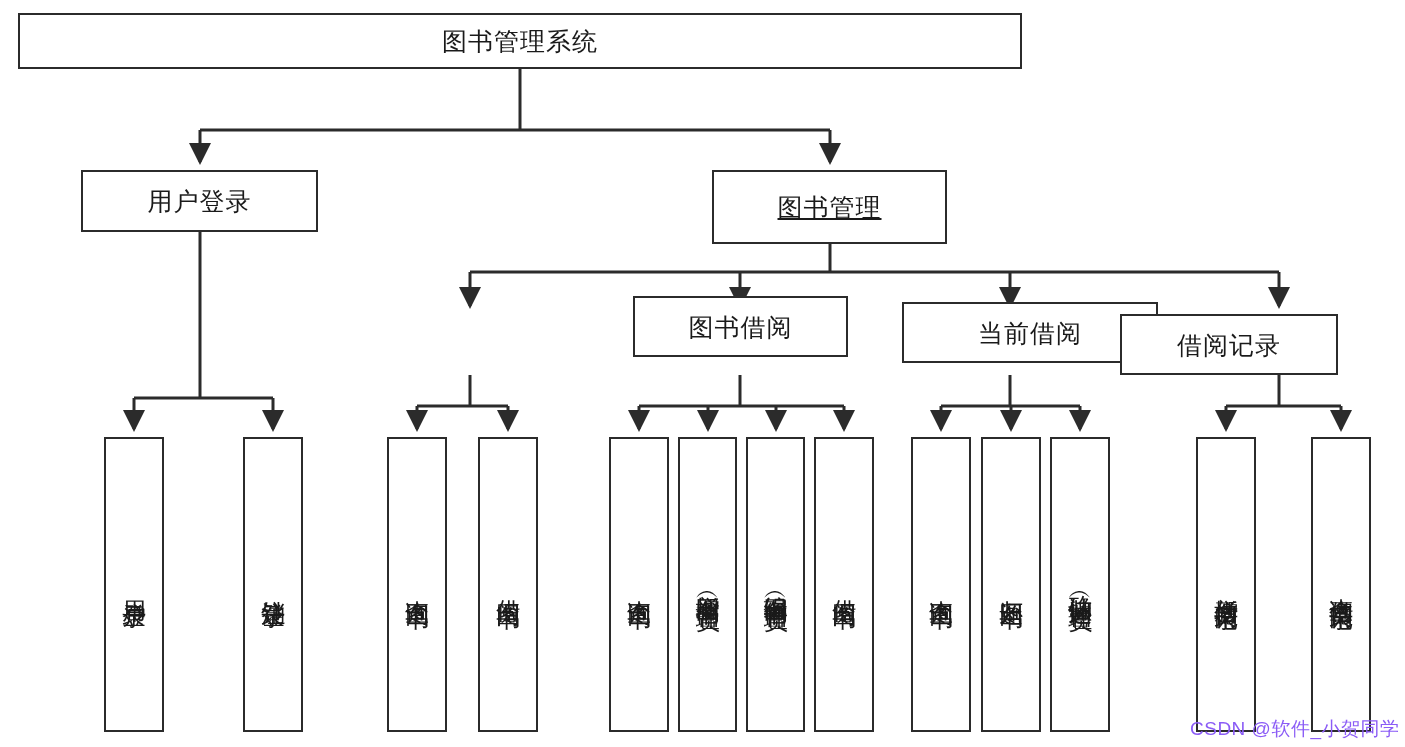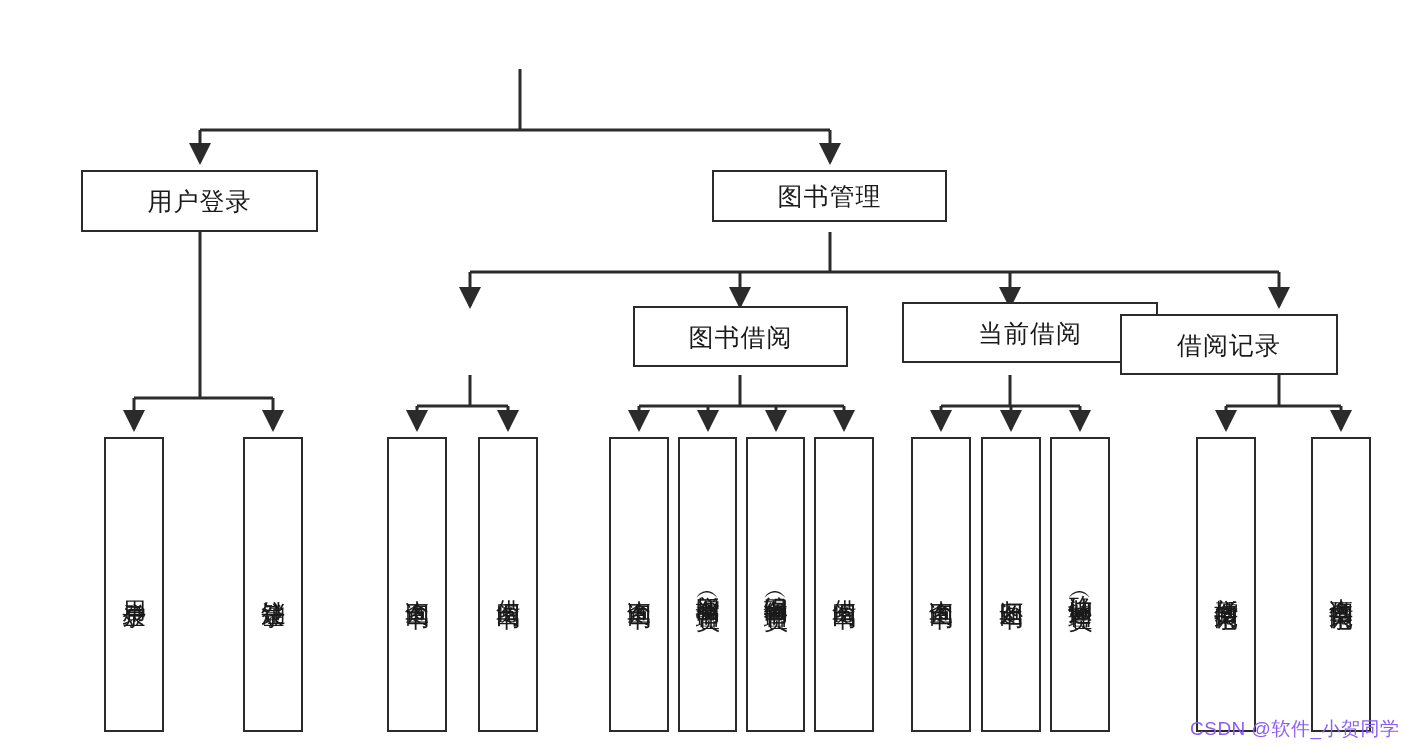--- a/index.html
+++ b/index.html
@@ -108,25 +108,26 @@
       <path d="M 1011 406 L 1011 429" marker-end="url(#arrow)"></path>
       <path d="M 1080 406 L 1080 429" marker-end="url(#arrow)"></path>
 
       <path d="M 1279 375 L 1279 406"></path>
       <path d="M 1226 406 L 1341 406"></path>
       <path d="M 1226 406 L 1226 429" marker-end="url(#arrow)"></path>
       <path d="M 1341 406 L 1341 429" marker-end="url(#arrow)"></path>
     </g>
   </svg>
 
+  <div class="node horiz" id="n-root" style="left: 18px; top: 13px; width: 1004px; height: 56px;">图书管理系统</div>
 
   <div class="node horiz" id="n-l1-0" style="left: 81px; top: 170px; width: 237px; height: 62px;">用户登录</div>
-  <div class="node horiz" id="n-l1-1" style="left: 712px; top: 170px; width: 235px; height: 52px;">图书管理</div>
+  <div class="node horiz" id="n-l1-1" style="left: 712px; top: 170px; width: 235px; height: 74px; text-decoration: underline;">图书管理</div>
 
-  <div class="node horiz" id="n-l2-1" style="left: 633px; top: 306px; width: 215px; height: 61px;">图书借阅</div>
+  <div class="node horiz" id="n-l2-1" style="left: 633px; top: 296px; width: 215px; height: 61px;">图书借阅</div>
   <div class="node horiz" id="n-l2-2" style="left: 902px; top: 302px; width: 256px; height: 61px;">当前借阅</div>
   <div class="node horiz" id="n-l2-3" style="left: 1120px; top: 314px; width: 218px; height: 61px;">借阅记录</div>
 
   <div class="node vert" id="n-leaf-0" style="left: 104px; top: 437px; width: 60px; height: 295px;">
       <span class="vtext">用户登录</span>
     </div>
   <div class="node vert" id="n-leaf-1" style="left: 243px; top: 437px; width: 60px; height: 295px;">
       <span class="vtext">注销登录</span>
     </div>
   <div class="node vert" id="n-leaf-2" style="left: 387px; top: 437px; width: 60px; height: 295px;">

